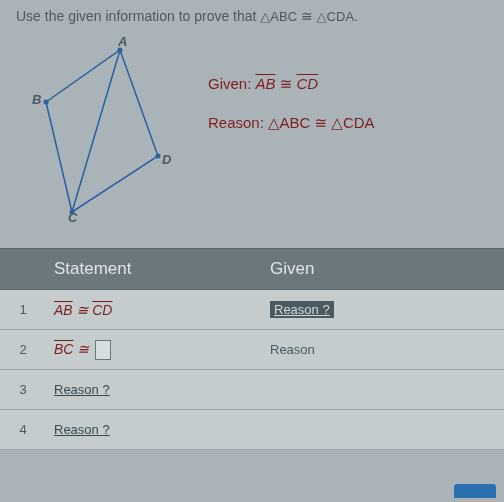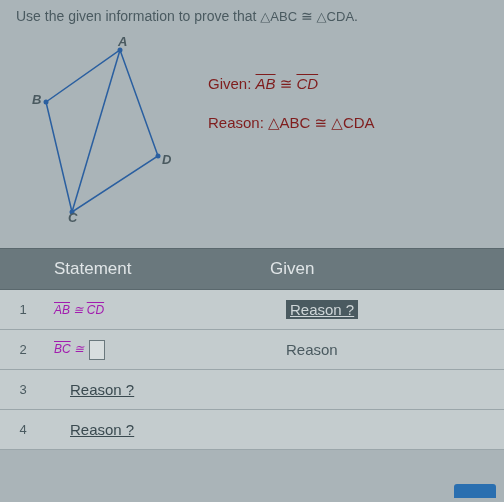--- a/index.html
+++ b/index.html
@@ -57,22 +57,22 @@
   .th-stmt { width: 216px; padding: 10px 8px; }
   .th-reason { flex:1; padding: 10px 8px; }
   .trow {
     display: flex;
     align-items: center;
     background: #c4ccce;
     border-bottom: 1px solid #9ba6aa;
     min-height: 40px;
   }
   .td-num { width: 46px; padding: 8px; text-align: center; color: #4a5a60; font-size: 13px; }
-  .td-stmt { width: 216px; padding: 8px 8px; color: #a21caf; font-size: 12px; font-style: italic; }
-  .td-reason { flex:1; padding: 8px 8px; color: #4a5a60; font-size: 15px; margin-left: 16px; }
+  .td-stmt { width: 216px; padding: 8px 8px; color: #7f1d1d; font-size: 14px; font-style: italic; }
+  .td-reason { flex:1; padding: 8px 8px; color: #4a5a60; font-size: 13px; }
   .reason-link { color: #3a4a50; text-decoration: underline; cursor: pointer; }
   .reason-active { background: #4a5a60; color: #cfd6d8; text-decoration: underline; padding: 1px 4px; display: inline-block; }
   .blank-box {
     display: inline-block;
     width: 16px;
     height: 20px;
     border: 1px solid #6a787d;
     background: #d8dedf;
     vertical-align: middle;
     margin-left: 2px;

